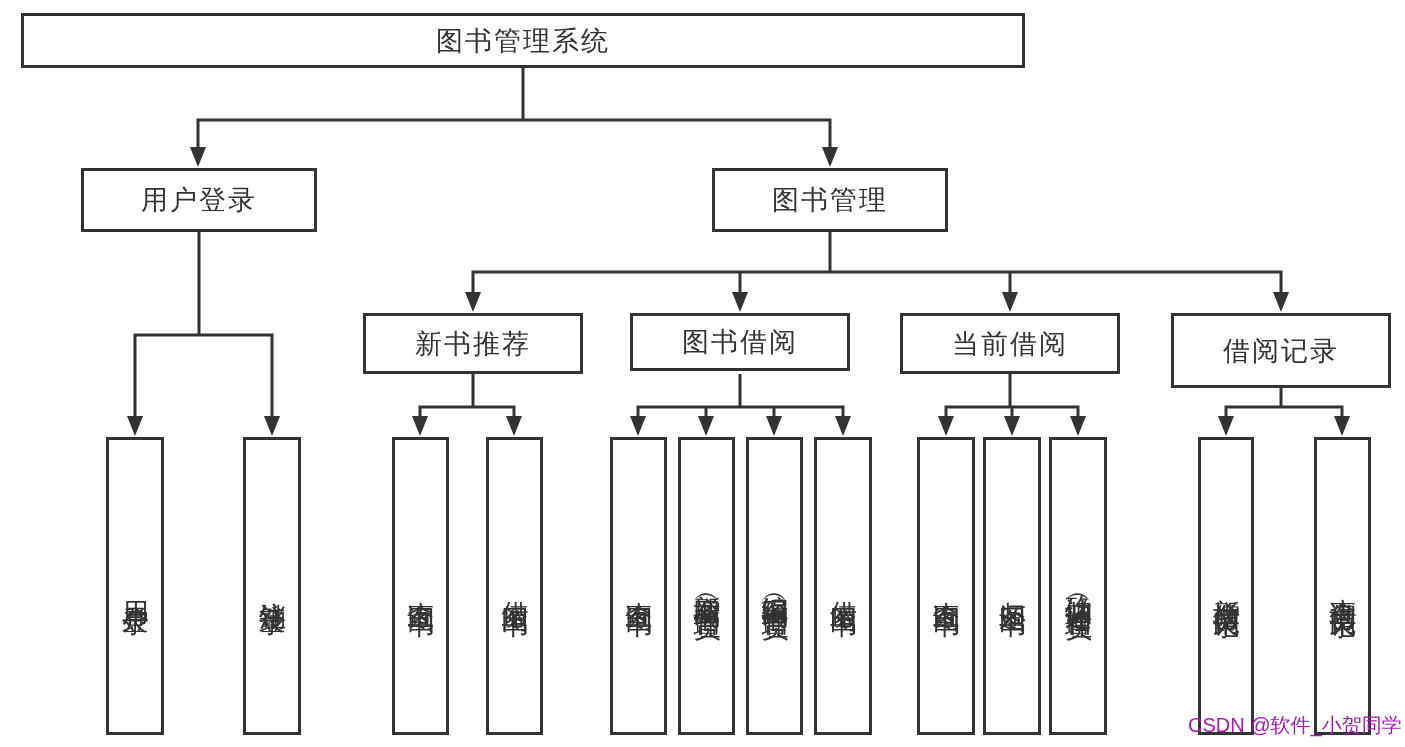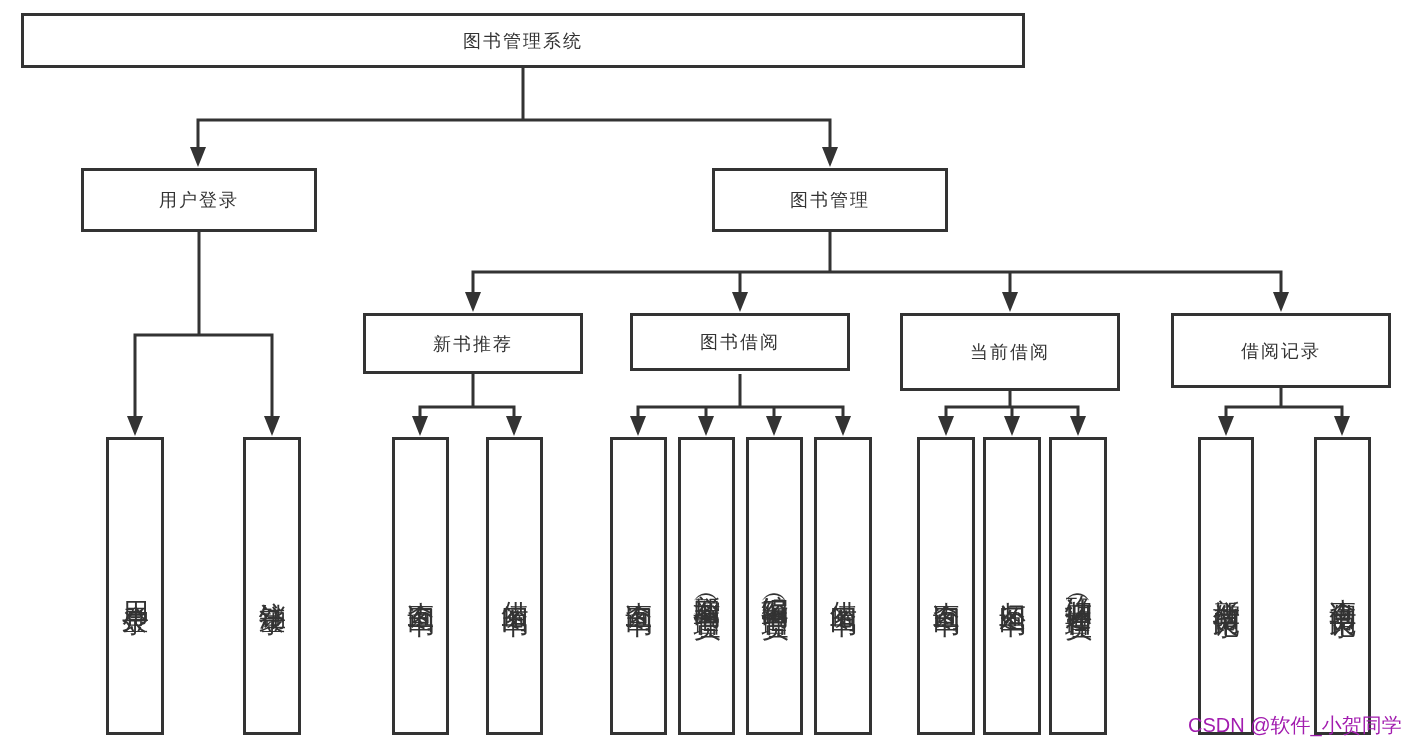--- a/index.html
+++ b/index.html
@@ -16,21 +16,21 @@
   #wires {
     position: absolute; left: 0; top: 0;
     width: 1405px; height: 747px;
   }
   .hbox {
     position: absolute;
     box-sizing: border-box;
     background: #ffffff;
     border: 3px solid #333333;
     display: flex; align-items: center; justify-content: center;
-    font-size: 18px; color: #333333;
+    font-size: 27px; color: #333333;
     letter-spacing: 2px;
     white-space: nowrap;
     z-index: 2;
   }
   .vbox {
     position: absolute;
     box-sizing: border-box;
     background: #ffffff;
     border: 3px solid #333333;
     display: flex; align-items: center; justify-content: center;
@@ -109,21 +109,21 @@
   <div class="hbox" style="left:363px; top:313px; width:220px; height:61px;">
     <span>新书推荐</span>
   </div>
 
   <div class="hbox" style="left:712px; top:168px; width:236px; height:64px;">
     <span>图书管理</span>
   </div>
   <div class="hbox" style="left:630px; top:313px; width:220px; height:58px;">
     <span>图书借阅</span>
   </div>
-  <div class="hbox" style="left:900px; top:313px; width:220px; height:78px;">
+  <div class="hbox" style="left:900px; top:313px; width:220px; height:61px;">
     <span>当前借阅</span>
   </div>
   <div class="hbox" style="left:1171px; top:313px; width:220px; height:75px;">
     <span>借阅记录</span>
   </div>
 
   <div class="vbox" style="left:106px; top:437px; width:58px; height:298px;">
     <span class="vlabel">用户登录</span>
   </div>
   <div class="vbox" style="left:243px; top:437px; width:58px; height:298px;">

